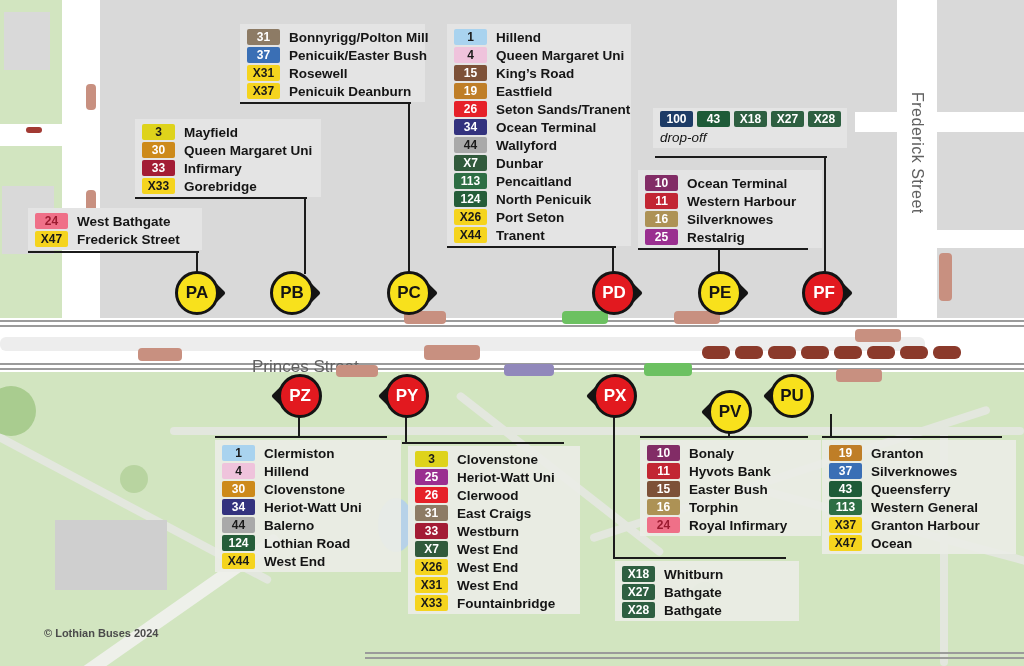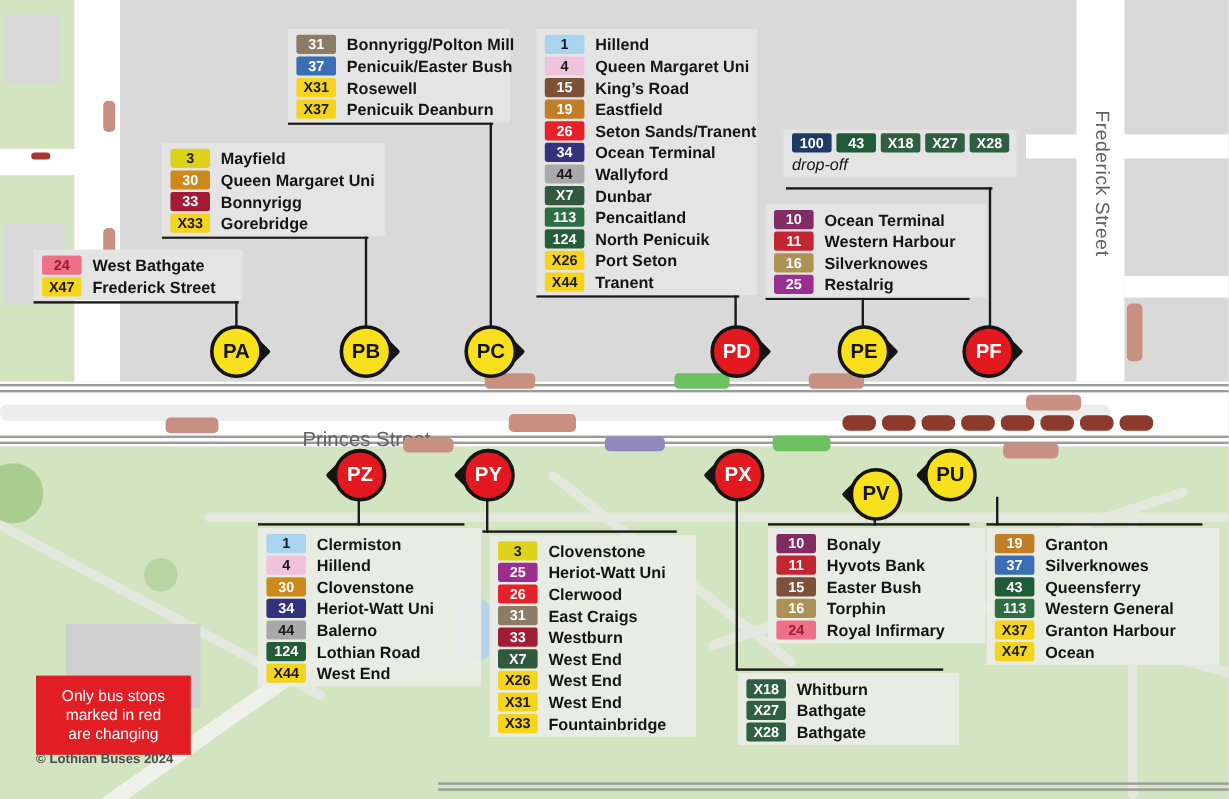--- a/index.html
+++ b/index.html
@@ -150,21 +150,21 @@
       <div class="route-row">
         <span class="badge" style="background: rgb(222, 211, 27); color: rgb(26, 26, 26);">3</span>
         <span class="dest">Mayfield</span>
       </div>
       <div class="route-row">
         <span class="badge" style="background: rgb(205, 138, 26); color: rgb(255, 255, 255);">30</span>
         <span class="dest">Queen Margaret Uni</span>
       </div>
       <div class="route-row">
         <span class="badge" style="background: rgb(163, 28, 53); color: rgb(255, 255, 255);">33</span>
-        <span class="dest">Bonnyrigg</span>
+        <span class="dest">Infirmary</span>
       </div>
       <div class="route-row">
         <span class="badge" style="background: rgb(245, 212, 30); color: rgb(26, 26, 26);">X33</span>
         <span class="dest">Gorebridge</span>
       </div>
     </div>
   <div class="abs panel" style="left:240px;top:24px;width:171px;">
       <div class="route-row">
         <span class="badge" style="background: rgb(141, 123, 101); color: rgb(255, 255, 255);">31</span>
         <span class="dest">Bonnyrigg/Polton Mill</span>
@@ -392,21 +392,21 @@
         <span class="dest">Ocean</span>
       </div>
     </div>
 
   <div class="marker-wrap" style="left:175px;top:271px;">
       <span class="tail tail-right"></span>
       <span class="marker yellow">
         <span class="marker-label">PA</span>
       </span>
     </div>
-  <div class="marker-wrap" style="left:283px;top:271px;">
+  <div class="marker-wrap" style="left:270px;top:271px;">
       <span class="tail tail-right"></span>
       <span class="marker yellow">
         <span class="marker-label">PB</span>
       </span>
     </div>
   <div class="marker-wrap" style="left:387px;top:271px;">
       <span class="tail tail-right"></span>
       <span class="marker yellow">
         <span class="marker-label">PC</span>
       </span>
@@ -453,20 +453,15 @@
         <span class="marker-label">PV</span>
       </span>
     </div>
   <div class="marker-wrap" style="left:770px;top:374px;">
       <span class="tail tail-left"></span>
       <span class="marker yellow">
         <span class="marker-label">PU</span>
       </span>
     </div>
 
-  <div class="abs notice" style="left:30px;top:563px;">
-    <div>Only bus stops</div>
-    <div>marked in red</div>
-    <div>are changing</div>
-  </div>
-  <div class="abs copyright" style="left:30px;top:627px;">© Lothian Buses 2024</div>
+  <div class="abs copyright" style="left:44px;top:627px;">© Lothian Buses 2024</div>
 
 </div>
 
 </body></html>

